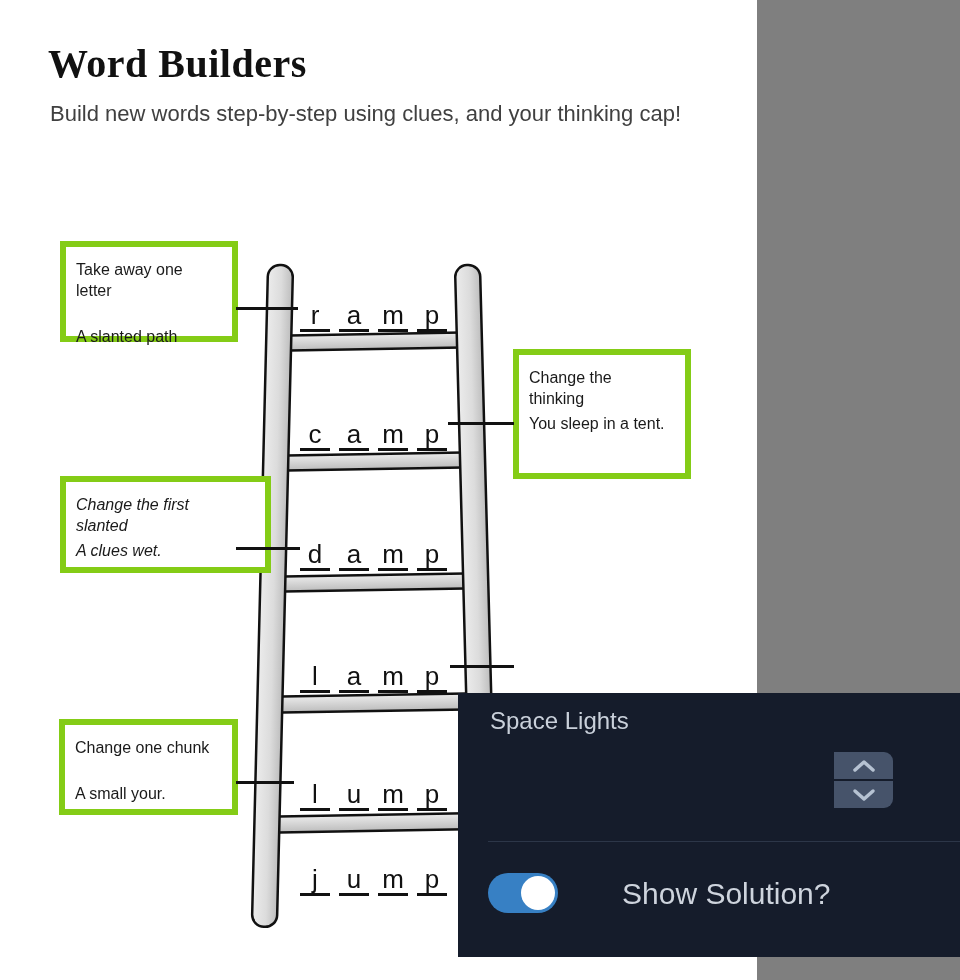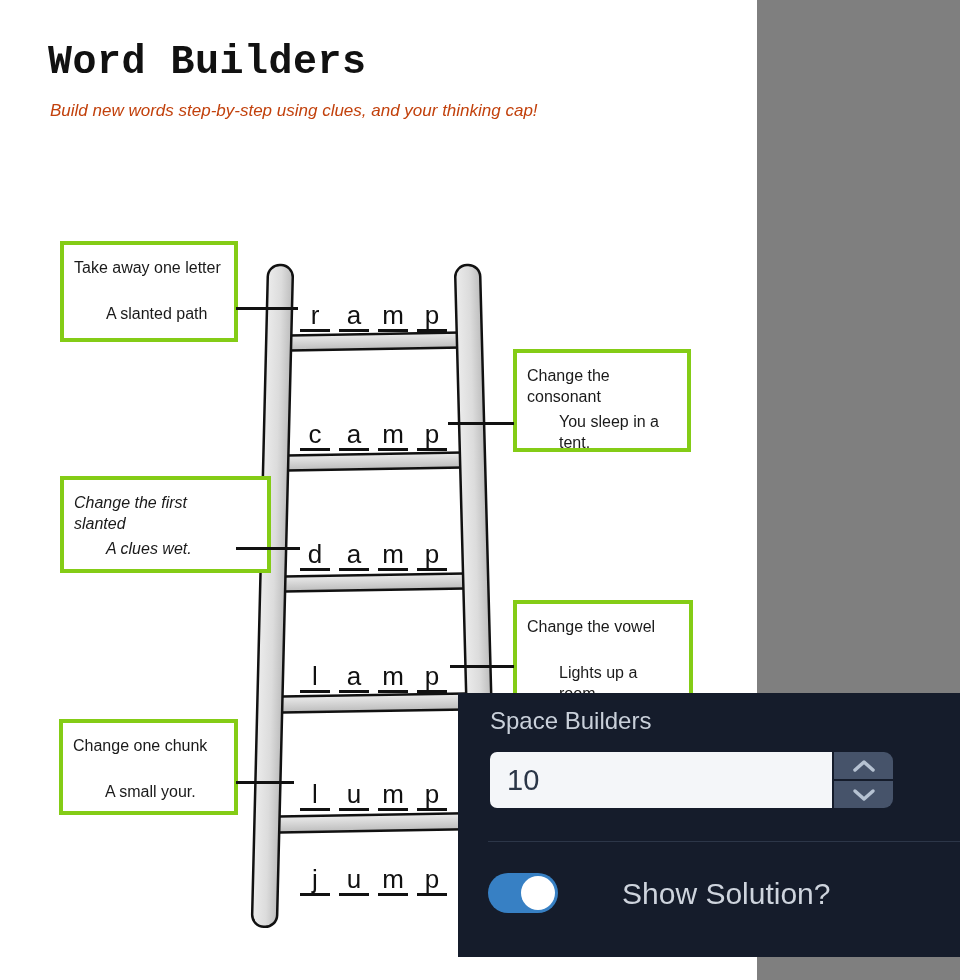--- a/index.html
+++ b/index.html
@@ -3,35 +3,35 @@
 <meta charset="utf-8">
 <style>
   html,body{margin:0;padding:0;background:#fff;}
   #stage{position:relative;width:960px;height:980px;background:#ffffff;overflow:hidden;
          font-family:"Liberation Sans",sans-serif;}
 
   
   .gray-strip{position:absolute;left:757px;top:0;width:203px;height:980px;background:#7f7f7f;z-index:0;}
 
   
-  .page-title{position:absolute;left:48px;top:40px;font-family:Liberation Mono, monospace;
+  .page-title{position:absolute;left:48px;top:40px;font-family:Liberation Serif, serif;
               font-weight:bold;font-size:40px;color:#111;letter-spacing:0.5px;z-index:2;}
-  .page-subtitle{position:absolute;left:50px;top:101px;font-style:italic;font-weight:500;
-                 font-size:17px;color:#c2410c;z-index:2;}
+  .page-subtitle{position:absolute;left:50px;top:101px;font-weight:500;
+                 font-size:22px;color:#404040;z-index:2;}
 
   
   .ladder{position:absolute;left:230px;top:255px;z-index:1;}
 
   
-  .clue{position:absolute;box-sizing:border-box;background:#fff;border:4px solid #84cc16;
+  .clue{position:absolute;box-sizing:border-box;background:#fff;border:6px solid #84cc16;
         padding:12px 10px;font-size:16px;line-height:21px;color:#1a1a1a;z-index:2;}
-  .clue .hint{margin-top:4px;margin-left:32px;}
+  .clue .hint{margin-top:4px;}
   .clue.gapped .hint{margin-top:25px;}
   .clue-1{left:60px;top:241px;width:178px;height:101px;}
-  .clue-2{left:513px;top:349px;width:178px;height:103px;}
+  .clue-2{left:513px;top:349px;width:178px;height:130px;}
   .clue-3{left:60px;top:476px;width:211px;height:97px;font-style:italic;}
   .clue-4{left:513px;top:600px;width:180px;height:100px;}
   .clue-5{left:59px;top:719px;width:179px;height:96px;}
 
   
   .connector{position:absolute;height:3px;background:#111;z-index:3;}
   .conn-1{left:236px;top:307px;width:62px;}
   .conn-2{left:448px;top:422px;width:66px;}
   .conn-3{left:236px;top:547px;width:64px;}
   .conn-4{left:450px;top:665px;width:64px;}
@@ -102,32 +102,27 @@
   <div class="connector conn-4"></div>
   <div class="connector conn-5"></div>
 
   <div class="clue clue-1 gapped">
     <div>Take away one letter</div>
     <div></div>
     <div class="hint">A slanted path</div>
   </div>
   <div class="clue clue-2">
     <div>Change the</div>
-    <div>consonant</div>
+    <div>thinking</div>
     <div class="hint">You sleep in a tent.</div>
   </div>
   <div class="clue clue-3">
     <div>Change the first</div>
     <div>slanted</div>
     <div class="hint">A clues wet.</div>
-  </div>
-  <div class="clue clue-4 gapped">
-    <div>Change the vowel</div>
-    <div></div>
-    <div class="hint">Lights up a room.</div>
   </div>
   <div class="clue clue-5 gapped">
     <div>Change one chunk</div>
     <div></div>
     <div class="hint">A small your.</div>
   </div>
 
   <div class="word-row row-1">
     <span class="letter-slot">r</span>
     <span class="letter-slot">a</span>
@@ -159,22 +154,21 @@
     <span class="letter-slot">p</span>
   </div>
   <div class="word-row row-6">
     <span class="letter-slot">j</span>
     <span class="letter-slot">u</span>
     <span class="letter-slot">m</span>
     <span class="letter-slot">p</span>
   </div>
 
   <div class="panel">
-    <div class="panel-label">Space Builders</div>
-    <input class="num-input" type="text" value="10" style="">
+    <div class="panel-label">Space Lights</div>
     <div class="spinner">
       <button class="spin-btn spin-up">
         <svg width="26" height="16" viewBox="0 0 26 16">
           <polyline points="4,12 13,4 22,12" fill="none" stroke="#b6c2d2" stroke-width="3.5" stroke-linecap="round" stroke-linejoin="round"></polyline>
         </svg>
       </button>
       <button class="spin-btn spin-down">
         <svg width="26" height="16" viewBox="0 0 26 16">
           <polyline points="4,4 13,12 22,4" fill="none" stroke="#b6c2d2" stroke-width="3.5" stroke-linecap="round" stroke-linejoin="round"></polyline>
         </svg>

